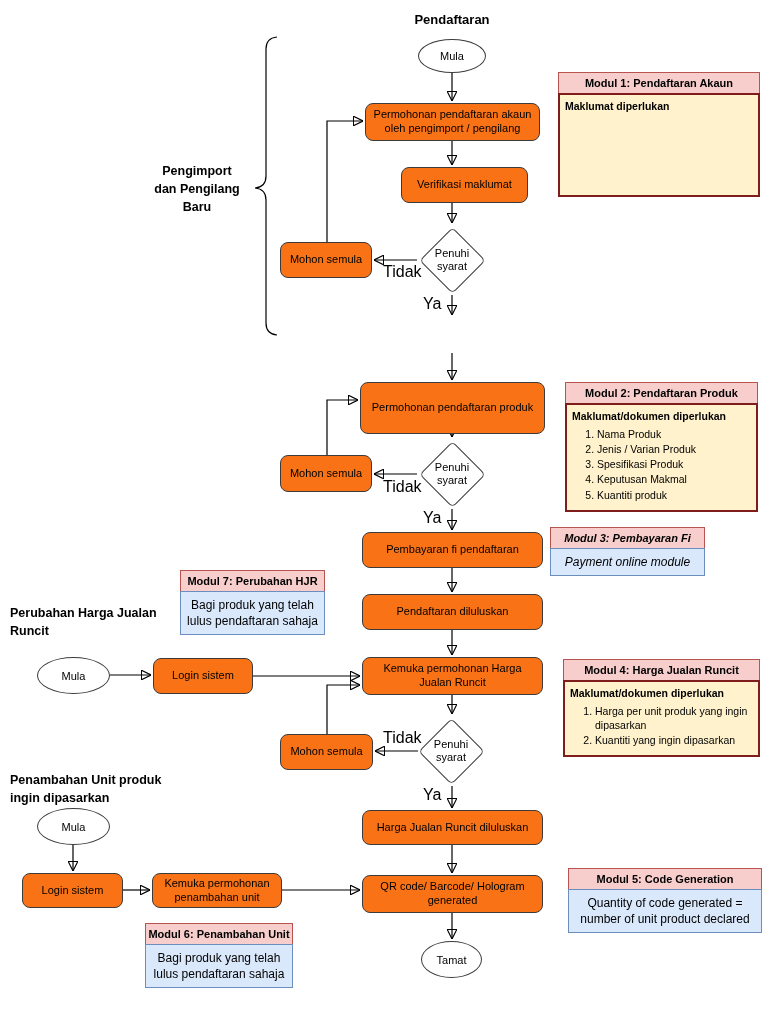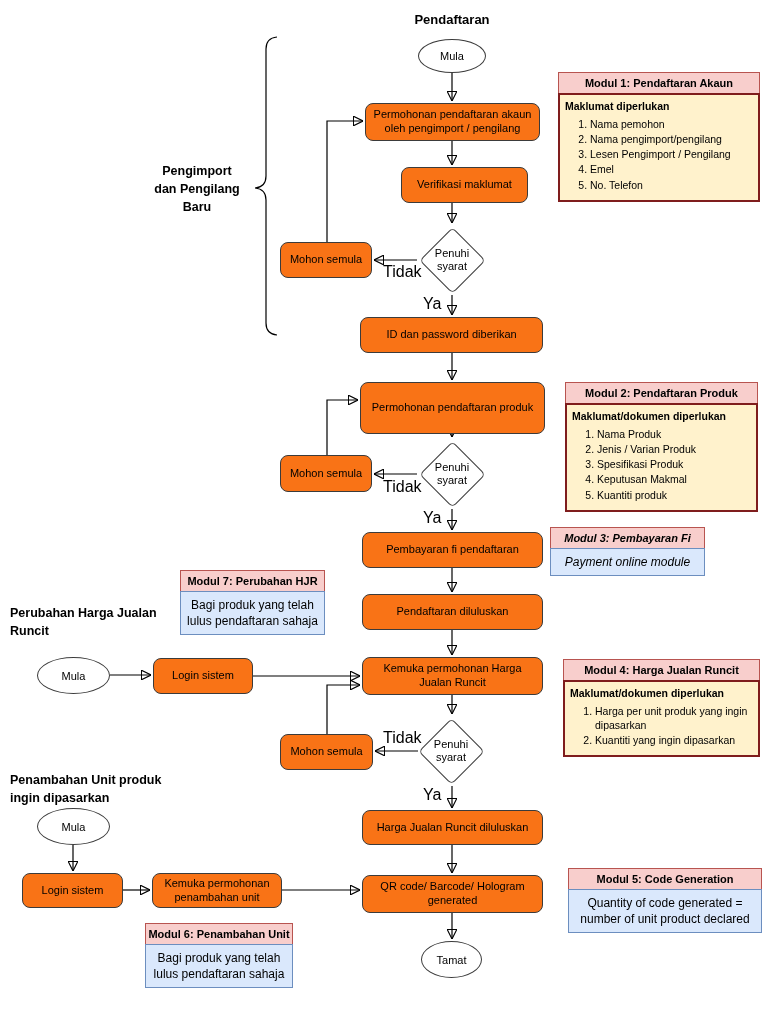--- a/index.html
+++ b/index.html
@@ -105,21 +105,20 @@
 
   <div class="diamond" style="left:417px; top:225px;">
     <div class="shape"></div>
     <div class="dtext">Penuhi
 syarat</div>
   </div>
   <div class="box" style="left:280px; top:242px; width:92px; height:36px;">Mohon semula</div>
   <div class="elabel" style="left:383px; top:263px;">Tidak</div>
   <div class="elabel" style="left:423px; top:295px;">Ya</div>
 
-  <div class="box" style="left:360px; top:317px; width:183px; height:36px;">ID dan password diberikan</div>
   <div class="box" style="left:360px; top:382px; width:185px; height:52px;">Permohonan pendaftaran produk</div>
 
   <div class="diamond" style="left:417px; top:439px;">
     <div class="shape"></div>
     <div class="dtext">Penuhi
 syarat</div>
   </div>
   <div class="box" style="left:280px; top:455px; width:92px; height:37px;">Mohon semula</div>
   <div class="elabel" style="left:383px; top:478px;">Tidak</div>
   <div class="elabel" style="left:423px; top:509px;">Ya</div>
@@ -145,27 +144,20 @@
   <div class="box" style="left:153px; top:658px; width:100px; height:36px;">Login sistem</div>
 
   <div class="oval" style="left:37px; top:808px; width:73px; height:37px;">Mula</div>
   <div class="box" style="left:22px; top:873px; width:101px; height:35px;">Login sistem</div>
   <div class="box" style="left:152px; top:873px; width:130px; height:35px;">Kemuka permohonan penambahan unit</div>
 
   <div class="module" style="left:558px; top:72px; width:202px;">
     <div class="module-header">Modul 1: Pendaftaran Akaun</div>
     <div class="module-body yellow" style="min-height:104px;">
       <div class="subtitle">Maklumat diperlukan</div>
-      <ol>
-          <li>Nama pemohon</li>
-          <li>Nama pengimport/pengilang</li>
-          <li>Lesen Pengimport / Pengilang</li>
-          <li>Emel</li>
-          <li>No. Telefon</li>
-        </ol>
     </div>
   </div>
 
   <div class="module" style="left:565px; top:382px; width:193px;">
     <div class="module-header">Modul 2: Pendaftaran Produk</div>
     <div class="module-body yellow" style="min-height:96px;">
       <div class="subtitle">Maklumat/dokumen diperlukan</div>
       <ol>
           <li>Nama Produk</li>
           <li>Jenis / Varian Produk</li>

